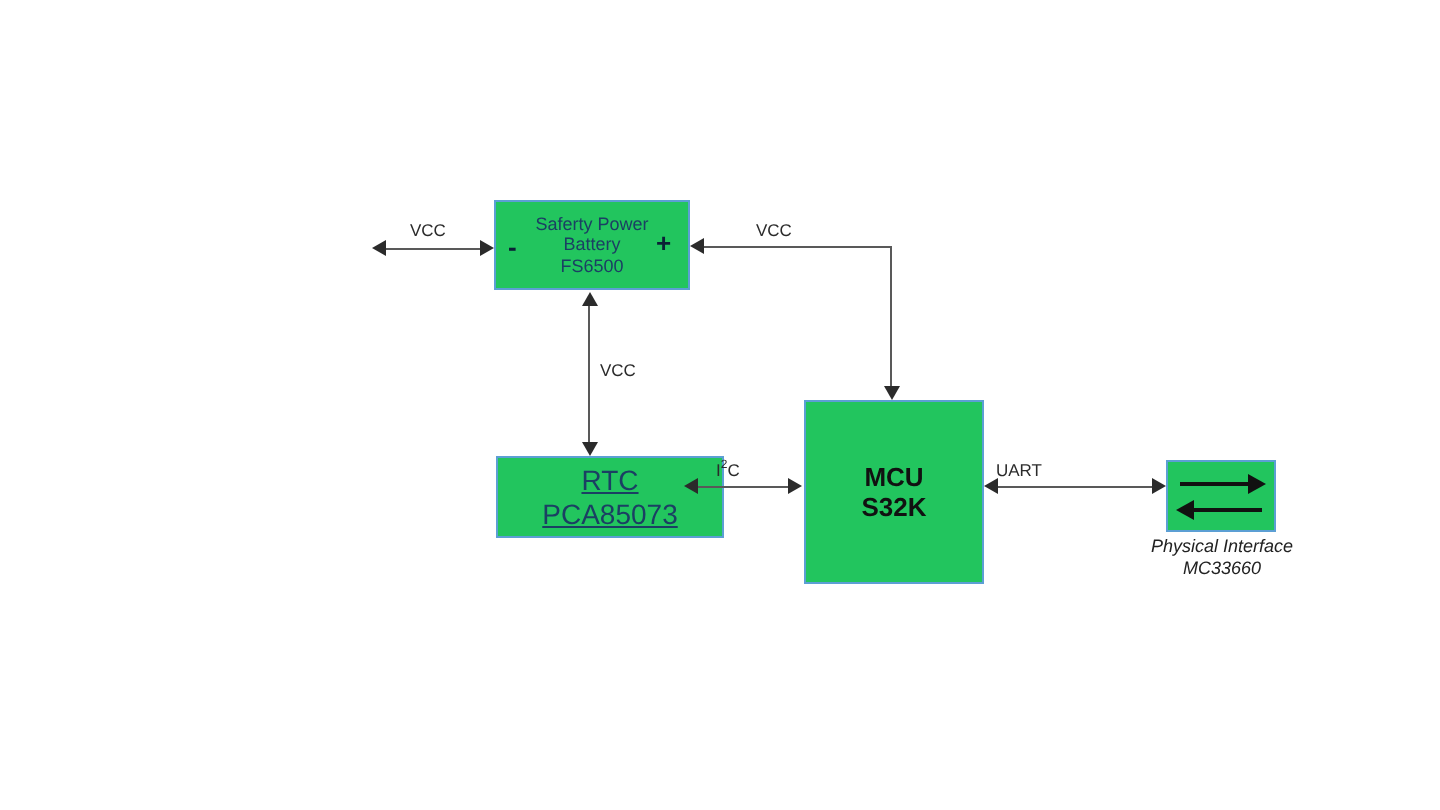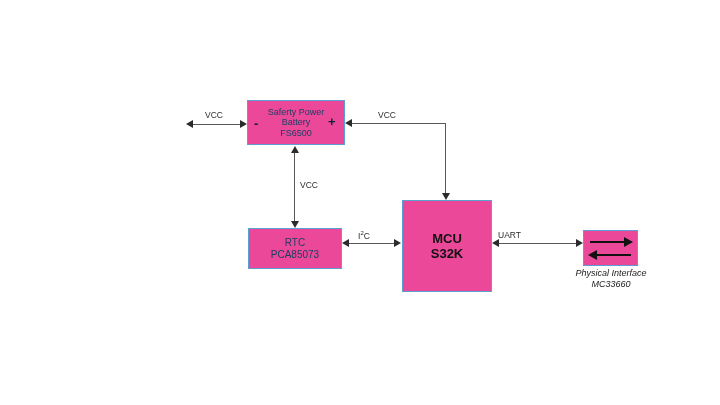--- a/index.html
+++ b/index.html
@@ -20,40 +20,41 @@
     position:absolute;
     box-sizing:border-box;
     display:flex;
     align-items:center;
     justify-content:center;
     text-align:center;
     line-height:1.18;
   }
   .block .lines{display:block;}
   .blk-blue{
-    background:#ec4899;
+    background:#22c55e;
     border:1px solid #5C9FD4;
     color:#1b3f63;
   }
   .blk-gray{
     background:#EAECEE;
     border:1px solid #DFE2E5;
     color:#222;
   }
   #blk-battery{
     left:93px; top:100px; width:94px; height:43px;
     font-size:10.5px;
   }
   #blk-fs6500{
     left:247px; top:100px; width:98px; height:45px;
     font-size:9px;
   }
   #blk-rtc{
-    left:248px; top:228px; width:94px; height:41px;
-    font-size:10px;
+    left:248px; top:228px; width:114px; height:41px;
+    font-size:14px;
+    text-decoration:underline;
   }
   #blk-mcu{
     left:402px; top:200px; width:90px; height:92px;
     font-size:13px; font-weight:bold; color:#111;
   }
   #blk-phy{
     left:583px; top:230px; width:55px; height:36px;
   }
   
   .terminal{

